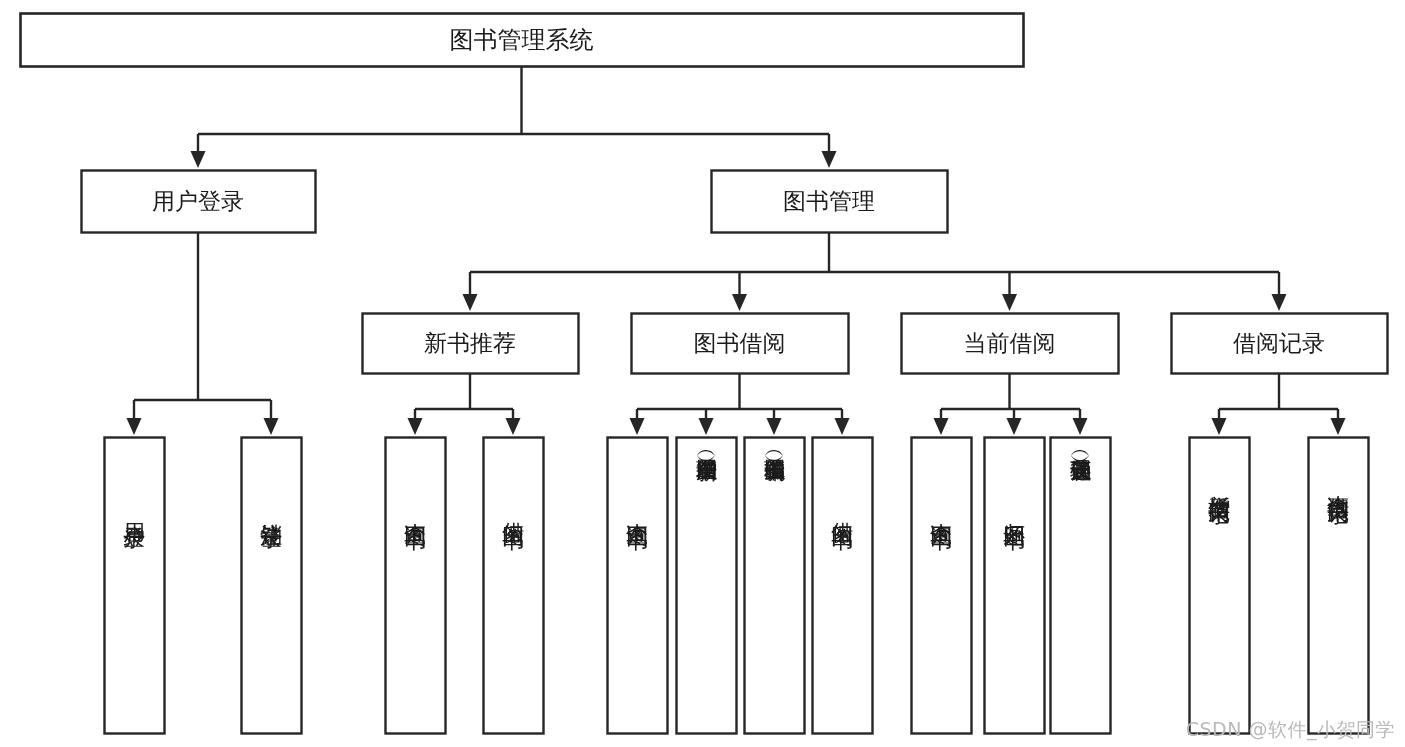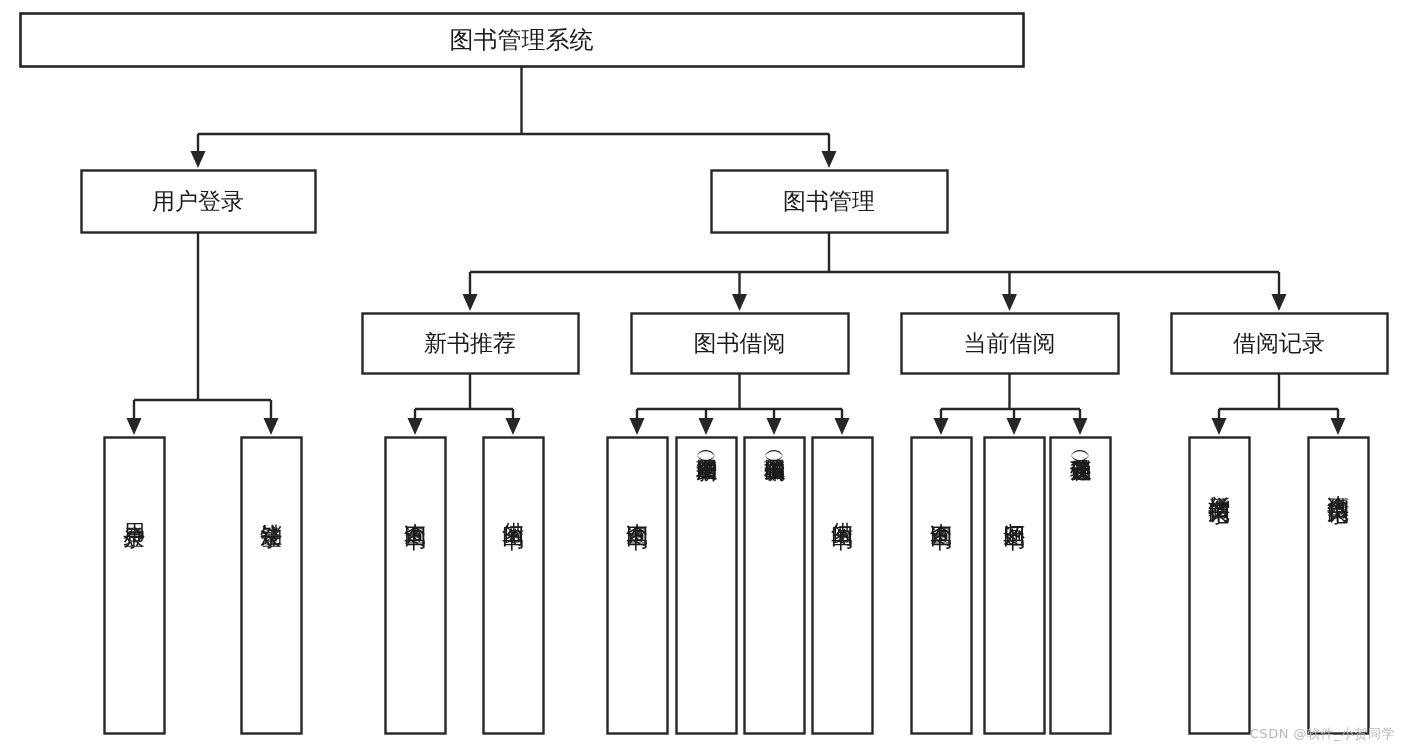--- a/index.html
+++ b/index.html
@@ -70,21 +70,21 @@
     line-height: 1.12;
     color: #1b1b1b;
     letter-spacing: 2px;
     white-space: nowrap;
   }
   .watermark {
     position: absolute;
     right: 10px;
     bottom: 4px;
     font-family: "DejaVu Sans", "Liberation Sans", sans-serif;
-    font-size: 13px;
+    font-size: 19px;
     color: #b9b9b9;
     letter-spacing: 0.5px;
     white-space: nowrap;
   }
 </style>
 </head>
 <body>
 
 <div id="diagram-root">
 

